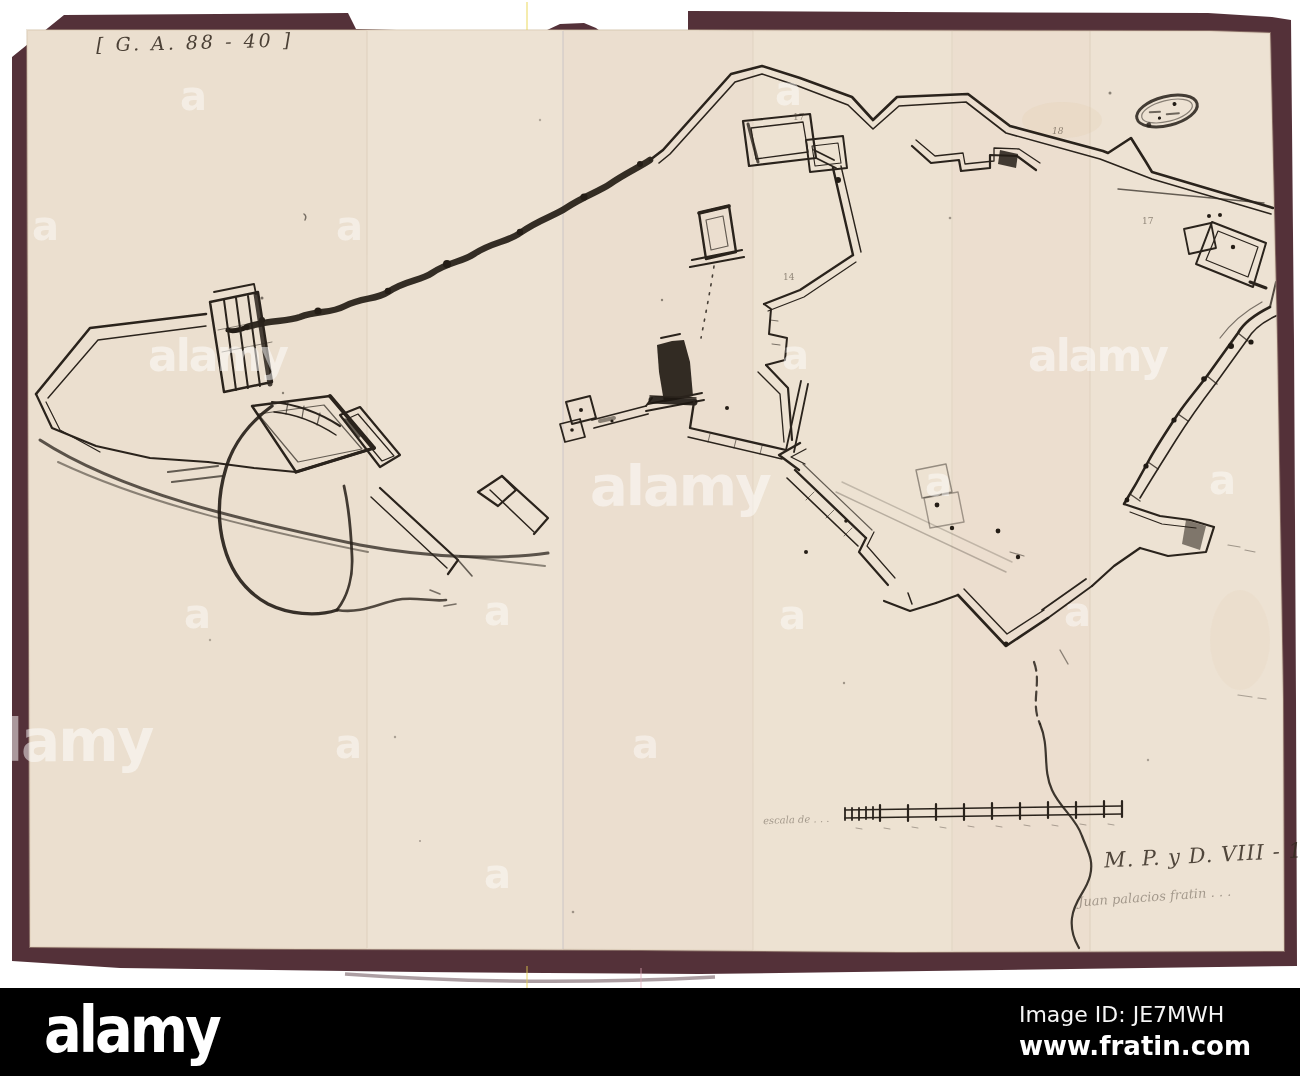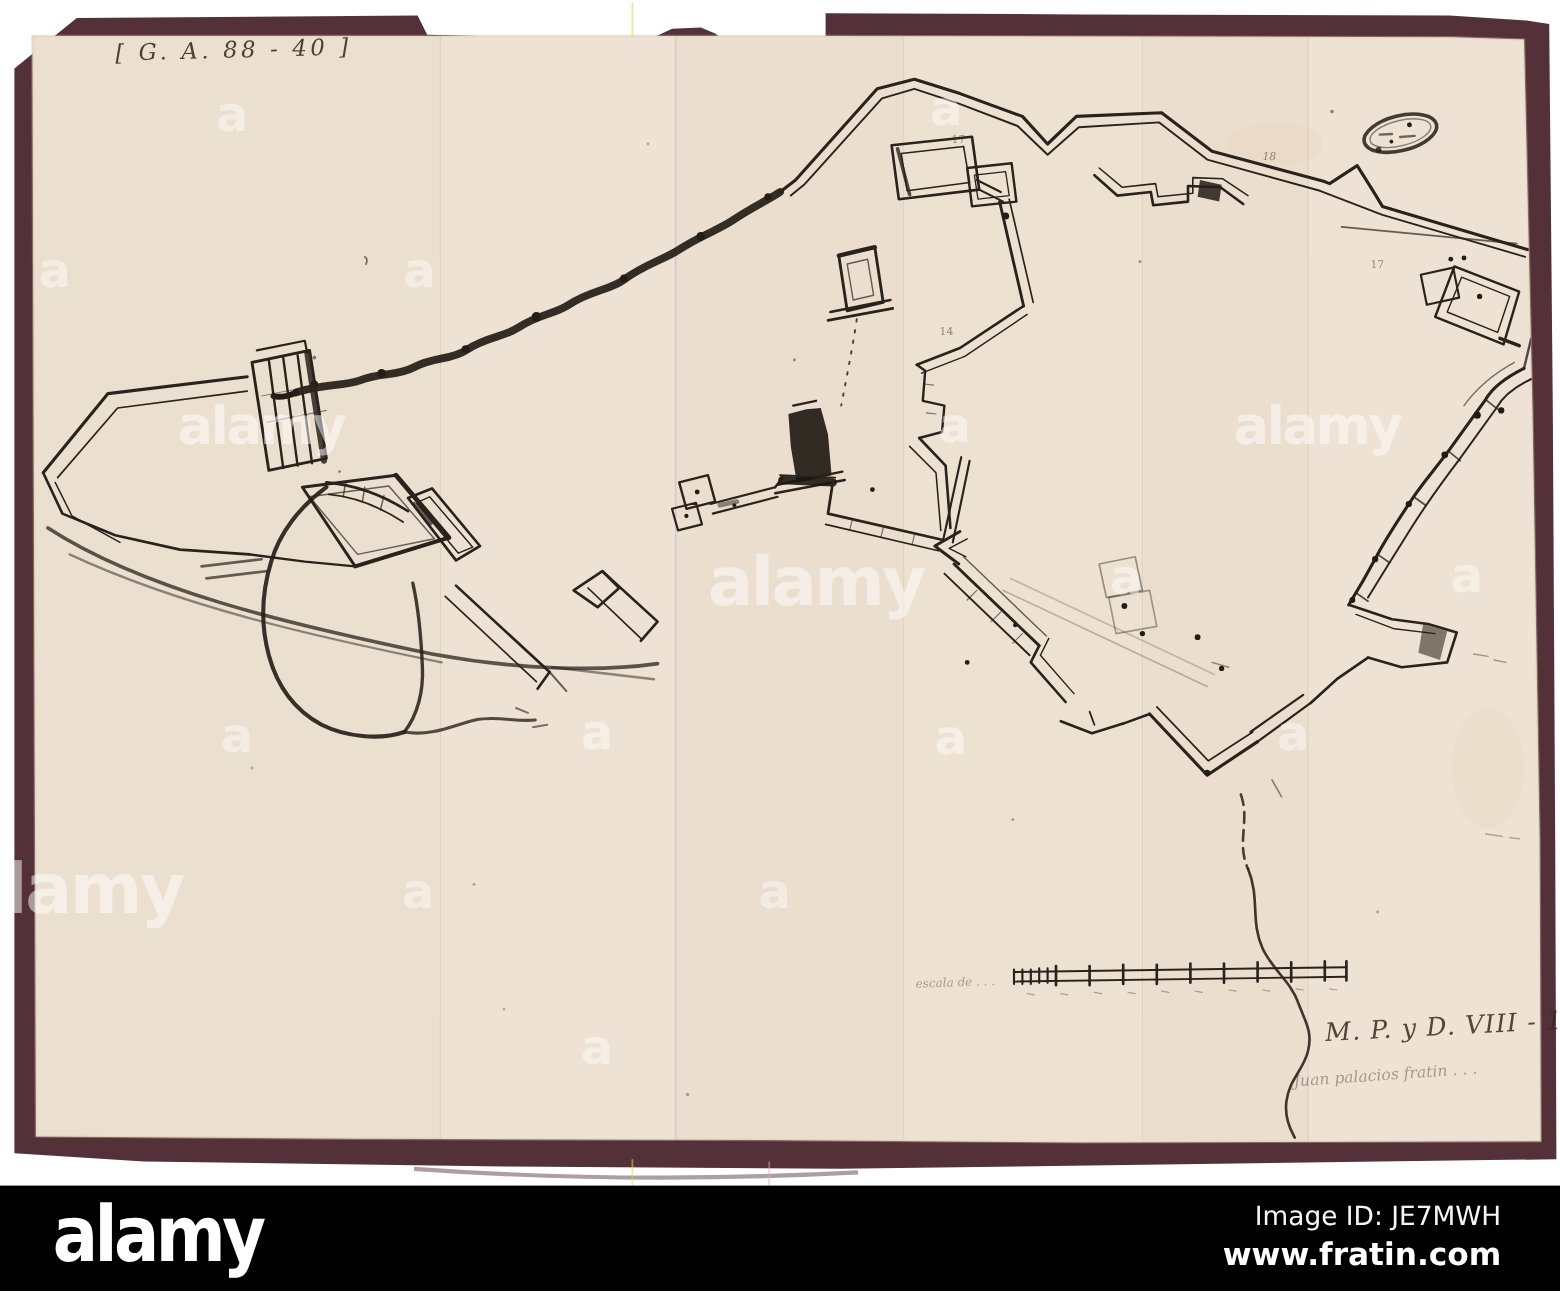--- a/index.html
+++ b/index.html
@@ -19,21 +19,21 @@
   .mpd{left:1104px;top:843px;font-size:21px;letter-spacing:1px;transform:rotate(-3deg);opacity:.85;}
   .sig{left:1078px;top:889px;font-size:13px;opacity:.4;transform:rotate(-4deg);}
   .esc{left:763px;top:814px;font-size:10px;opacity:.4;transform:rotate(-2deg);}
   .pm{position:absolute;font-family:"DejaVu Serif", serif;font-size:9px;color:#40362a;opacity:.55;}
 
   
   .footer{position:absolute;left:0;top:988px;width:1300px;height:88px;background:#000000;}
   .logo{position:absolute;left:44px;top:10px;font-family:"DejaVu Sans", sans-serif;
         font-weight:800;font-size:56px;color:#ffffff;letter-spacing:-3px;
         transform:scaleY(1.15);transform-origin:top left;line-height:1;}
-  .fr{position:absolute;right:49px;top:14px;text-align:right;color:#ffffff;
+  .fr{position:absolute;right:49px;top:14px;text-align:left;color:#ffffff;
       font-family:"DejaVu Sans", sans-serif;}
   .fr .id{display:block;font-size:22px;font-weight:400;opacity:.96;margin-bottom:4px;}
   .fr .url{display:block;font-size:26px;font-weight:700;}
 </style>
 </head>
 <body>
 
 <div class="stage">
 
   <svg class="art" width="1300" height="1076" viewBox="0 0 1300 1076">

